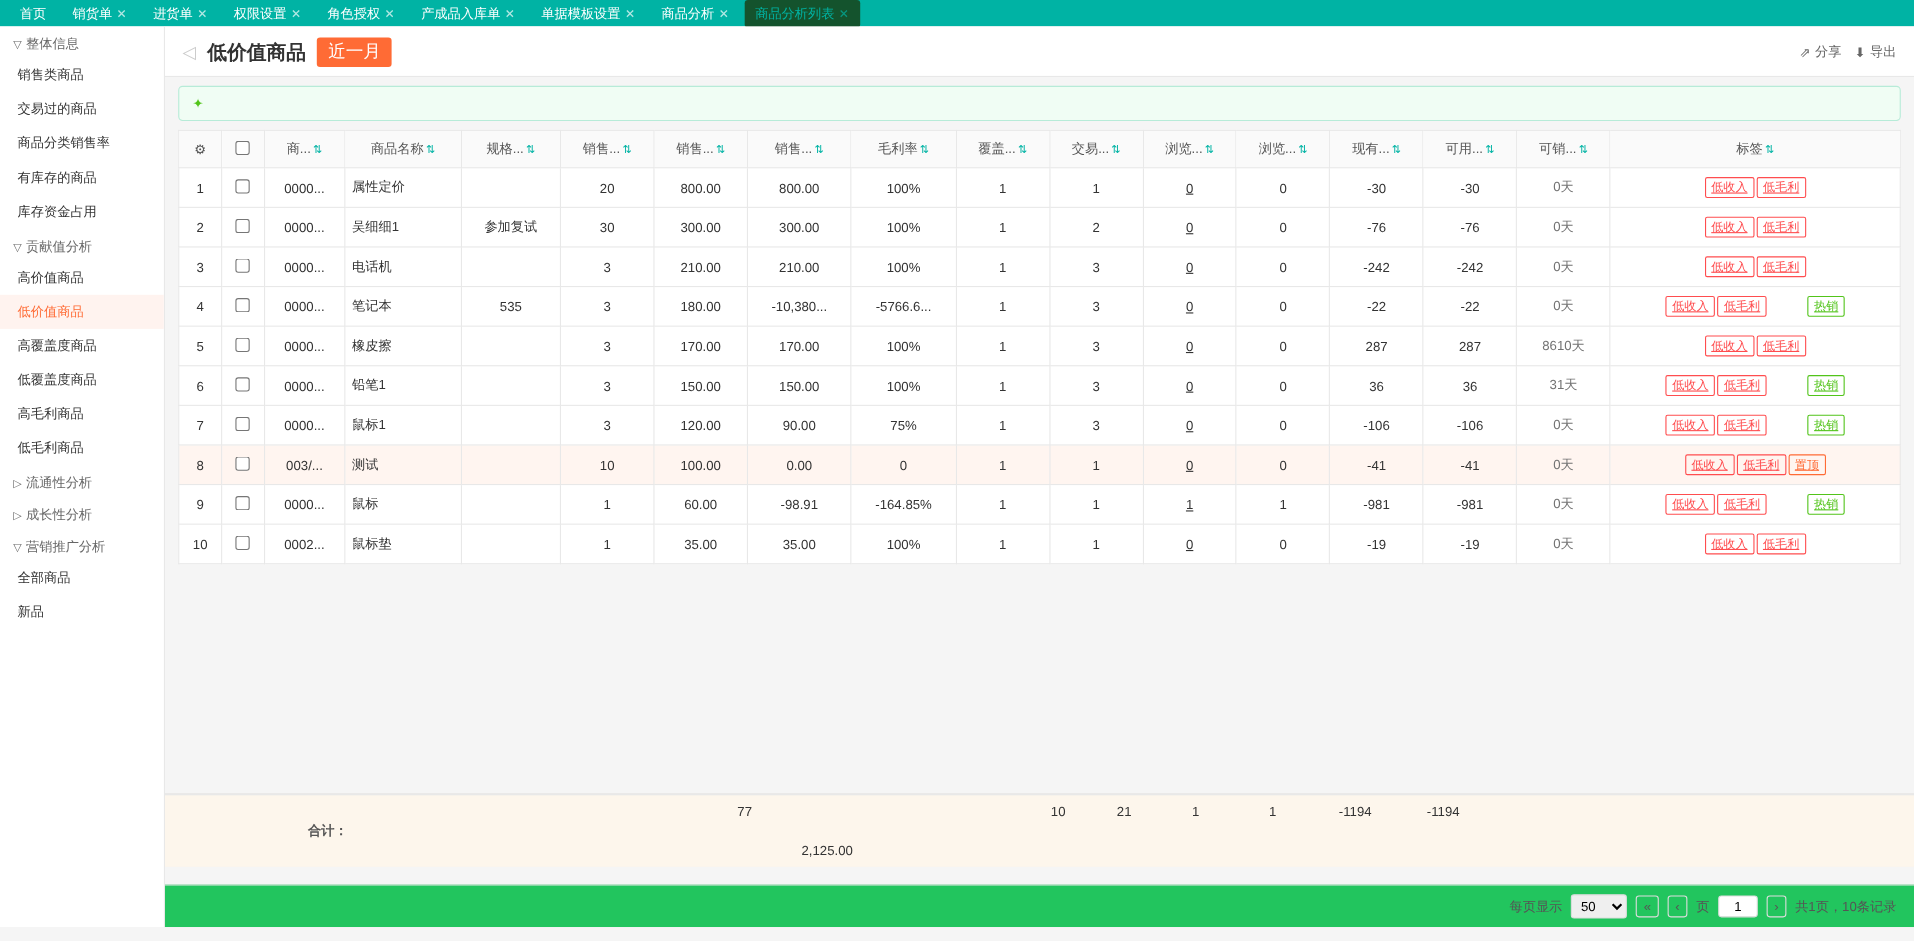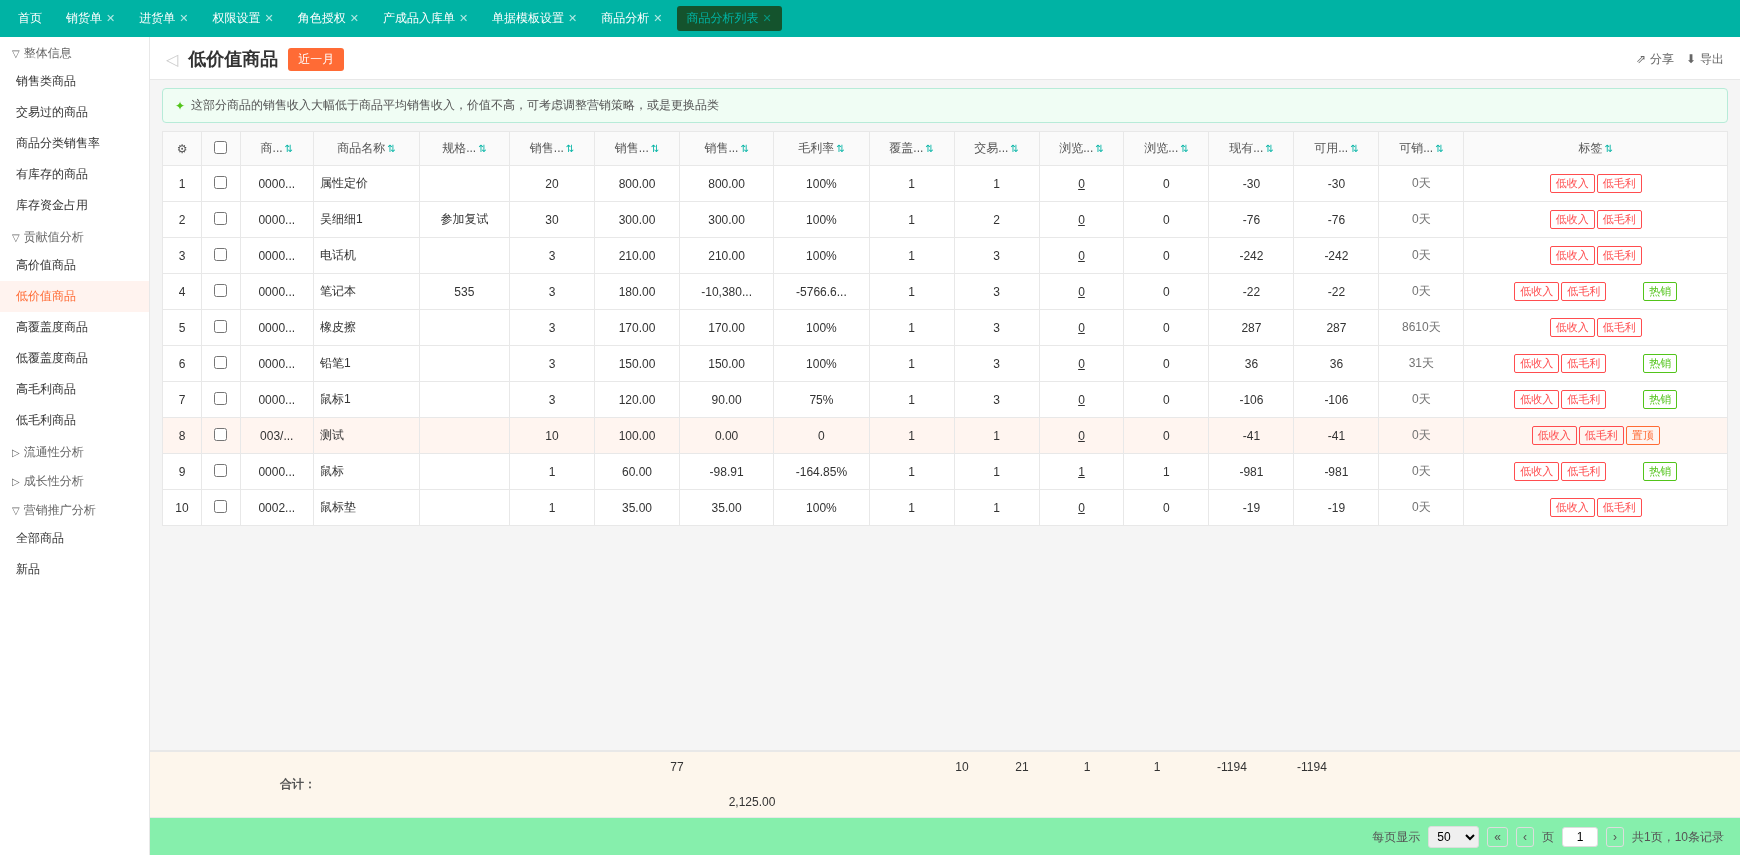--- a/index.html
+++ b/index.html
@@ -1,21 +1,21 @@
 <!DOCTYPE html>
 <html><head>
   <meta charset="utf-8">
   <style>
     * { box-sizing: border-box; margin: 0; padding: 0; font-family: 'Microsoft YaHei', Arial, sans-serif; font-size: 12px; }
     body { background: #f5f5f5; overflow: hidden; }
 
     
     .top-nav {
       background: #00b3a4;
-      height: 37px;
+      height: 24px;
       display: flex;
       align-items: center;
       padding: 0 8px;
       gap: 4px;
     }
     .nav-item {
       color: #fff;
       padding: 4px 10px;
       cursor: pointer;
       white-space: nowrap;
@@ -81,21 +81,21 @@
       font-size: 18px;
       font-weight: bold;
       color: #333;
     }
     .filter-btn {
       background: #ff6b35;
       color: #fff;
       padding: 3px 10px;
       border-radius: 3px;
       cursor: pointer;
-      font-size: 12px;
+      font-size: 16px;
     }
     .search-box {
       display: flex;
       align-items: center;
       border: 1px solid #ddd;
       border-radius: 4px;
       padding: 3px 8px;
       gap: 4px;
       margin-left: 8px;
       flex: 1;
@@ -176,20 +176,21 @@
       text-align: center;
       color: #333;
       white-space: nowrap;
     }
     .tag {
       display: inline-block;
       padding: 1px 5px;
       border-radius: 2px;
       font-size: 11px;
       margin: 1px;
+      text-decoration: underline;
     }
     .tag-red { color: #ff4d4f; border: 1px solid #ff4d4f; }
     .tag-orange { color: #ff6b35; border: 1px solid #ff6b35; }
     .tag-green { color: #52c41a; border: 1px solid #52c41a; margin-left: 36px; }
     .days-red { color: #737373; }
 
     
     .table-footer {
       background: #fdf6ec;
       border-top: 2px solid #e8e8e8;
@@ -211,29 +212,30 @@
       gap: 0;
       flex: 1;
     }
     .footer-cell {
       text-align: center;
       color: #333;
     }
 
     
     .pagination {
-      background: #86efac;
+      background: #22c55e;
       border-top: 1px solid #e8e8e8;
       padding: 8px 16px;
       display: flex;
       align-items: center;
       justify-content: flex-end;
       gap: 8px;
       font-size: 12px;
       color: #555;
+      margin-top: 16px;
     }
     .pagination select {
       border: 1px solid #ddd;
       border-radius: 3px;
       padding: 2px 4px;
       font-size: 12px;
     }
     .pagination .page-btn {
       cursor: pointer;
       padding: 2px 6px;
@@ -373,21 +375,20 @@
         </div>
         <div class="action-btn">
           <span>⬇</span>
           <span>导出</span>
         </div>
       </div>
     </div>
 
     <div class="info-banner">
       <span class="info-icon">✦</span>
-      <span>这部分商品的销售收入大幅低于商品平均销售收入，价值不高，可考虑调整营销策略，或是更换品类</span>
     </div>
 
     <div class="table-wrap">
       <table>
         <thead>
           <tr>
             <th>⚙</th>
             <th><input type="checkbox" style=""></th>
             <th>商...<span class="sort-arrows">⇅</span></th>
             <th>商品名称<span class="sort-arrows">⇅</span></th>

